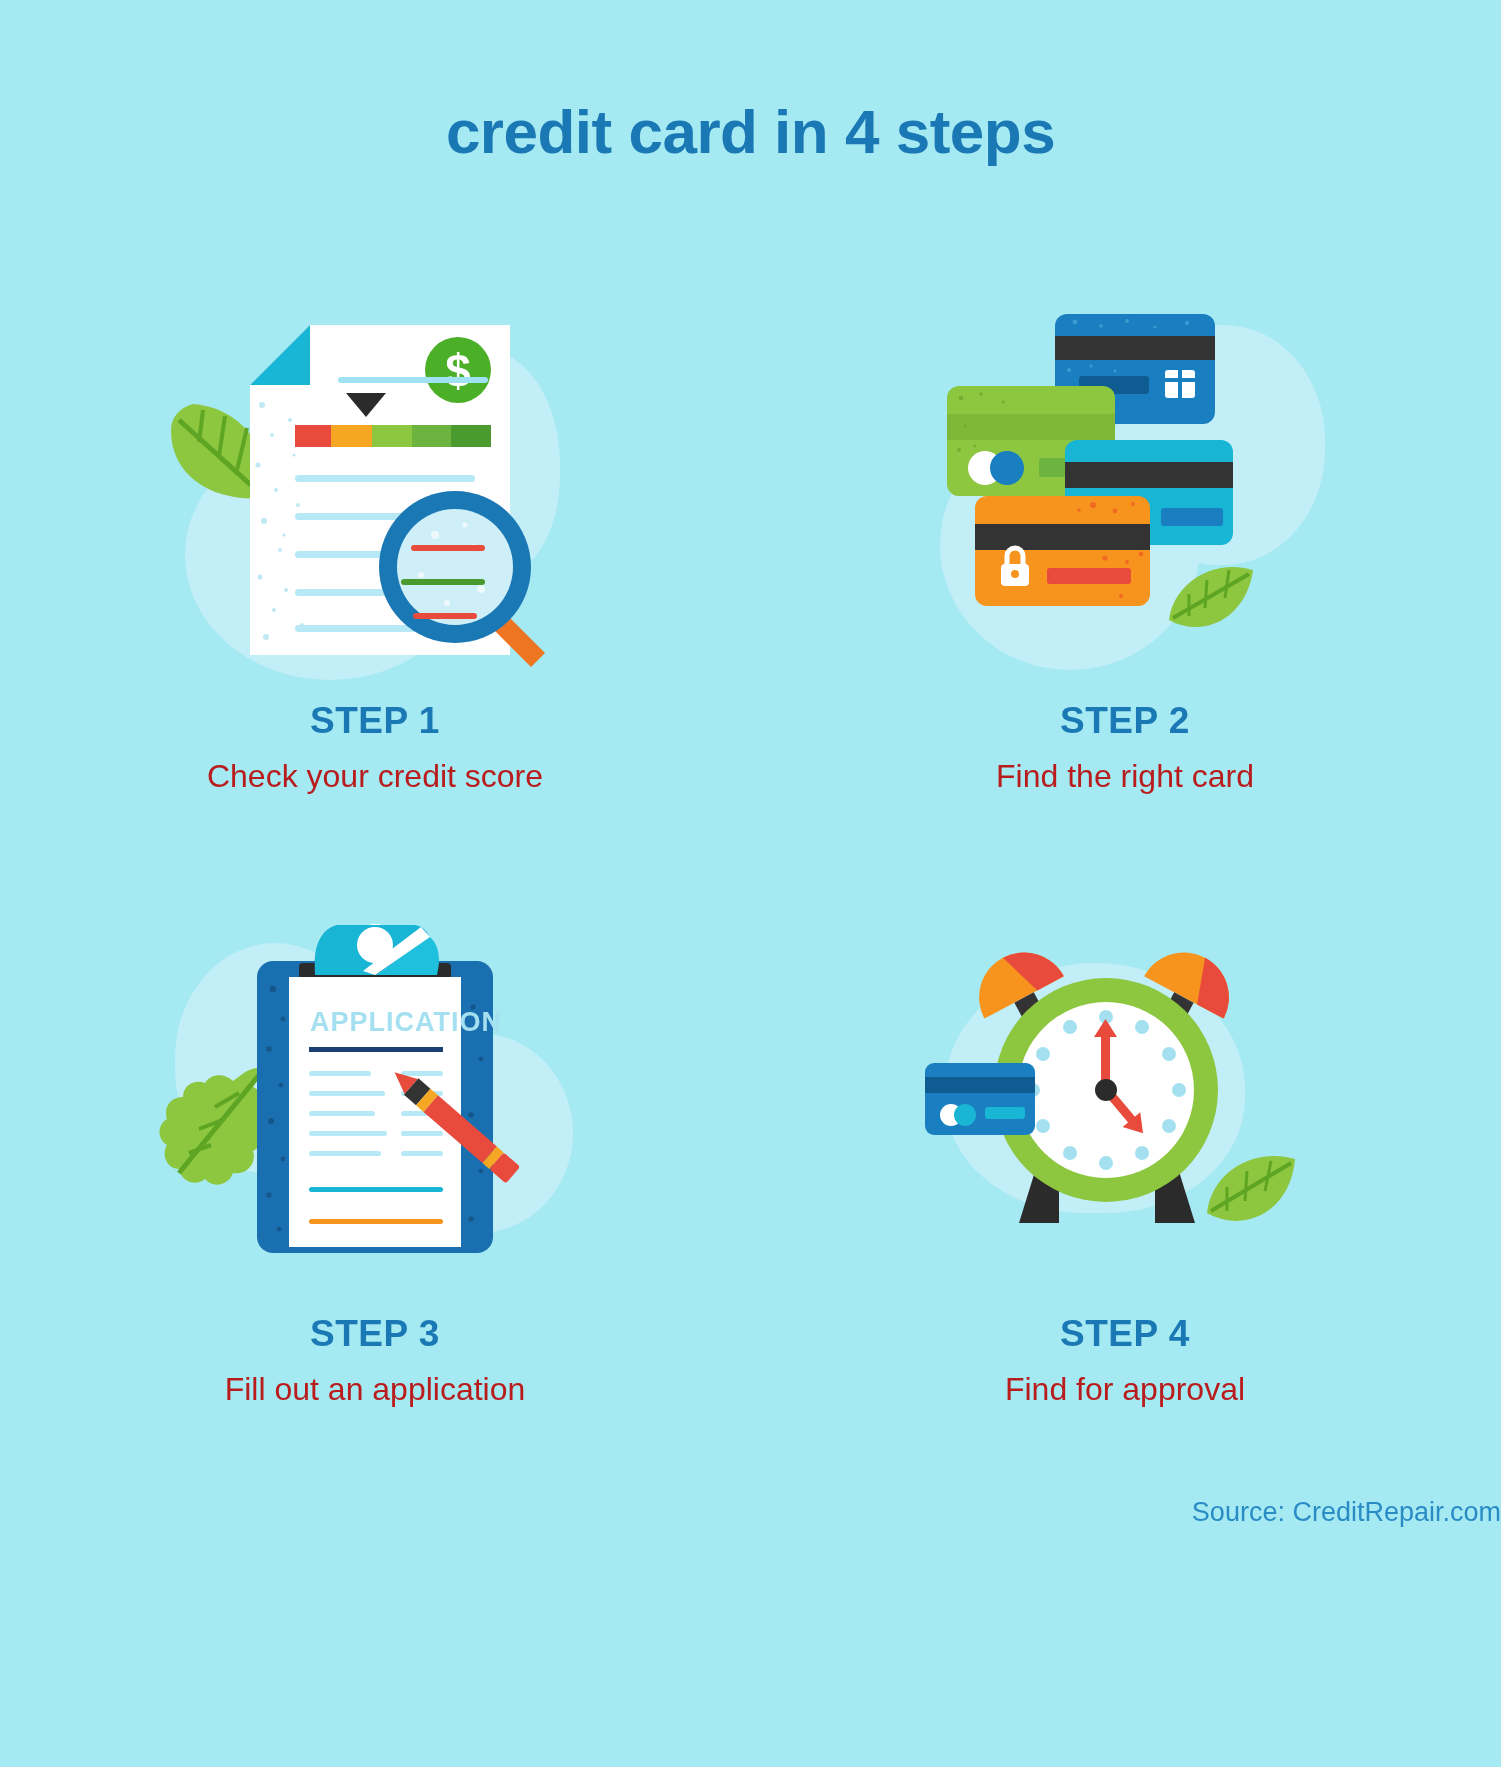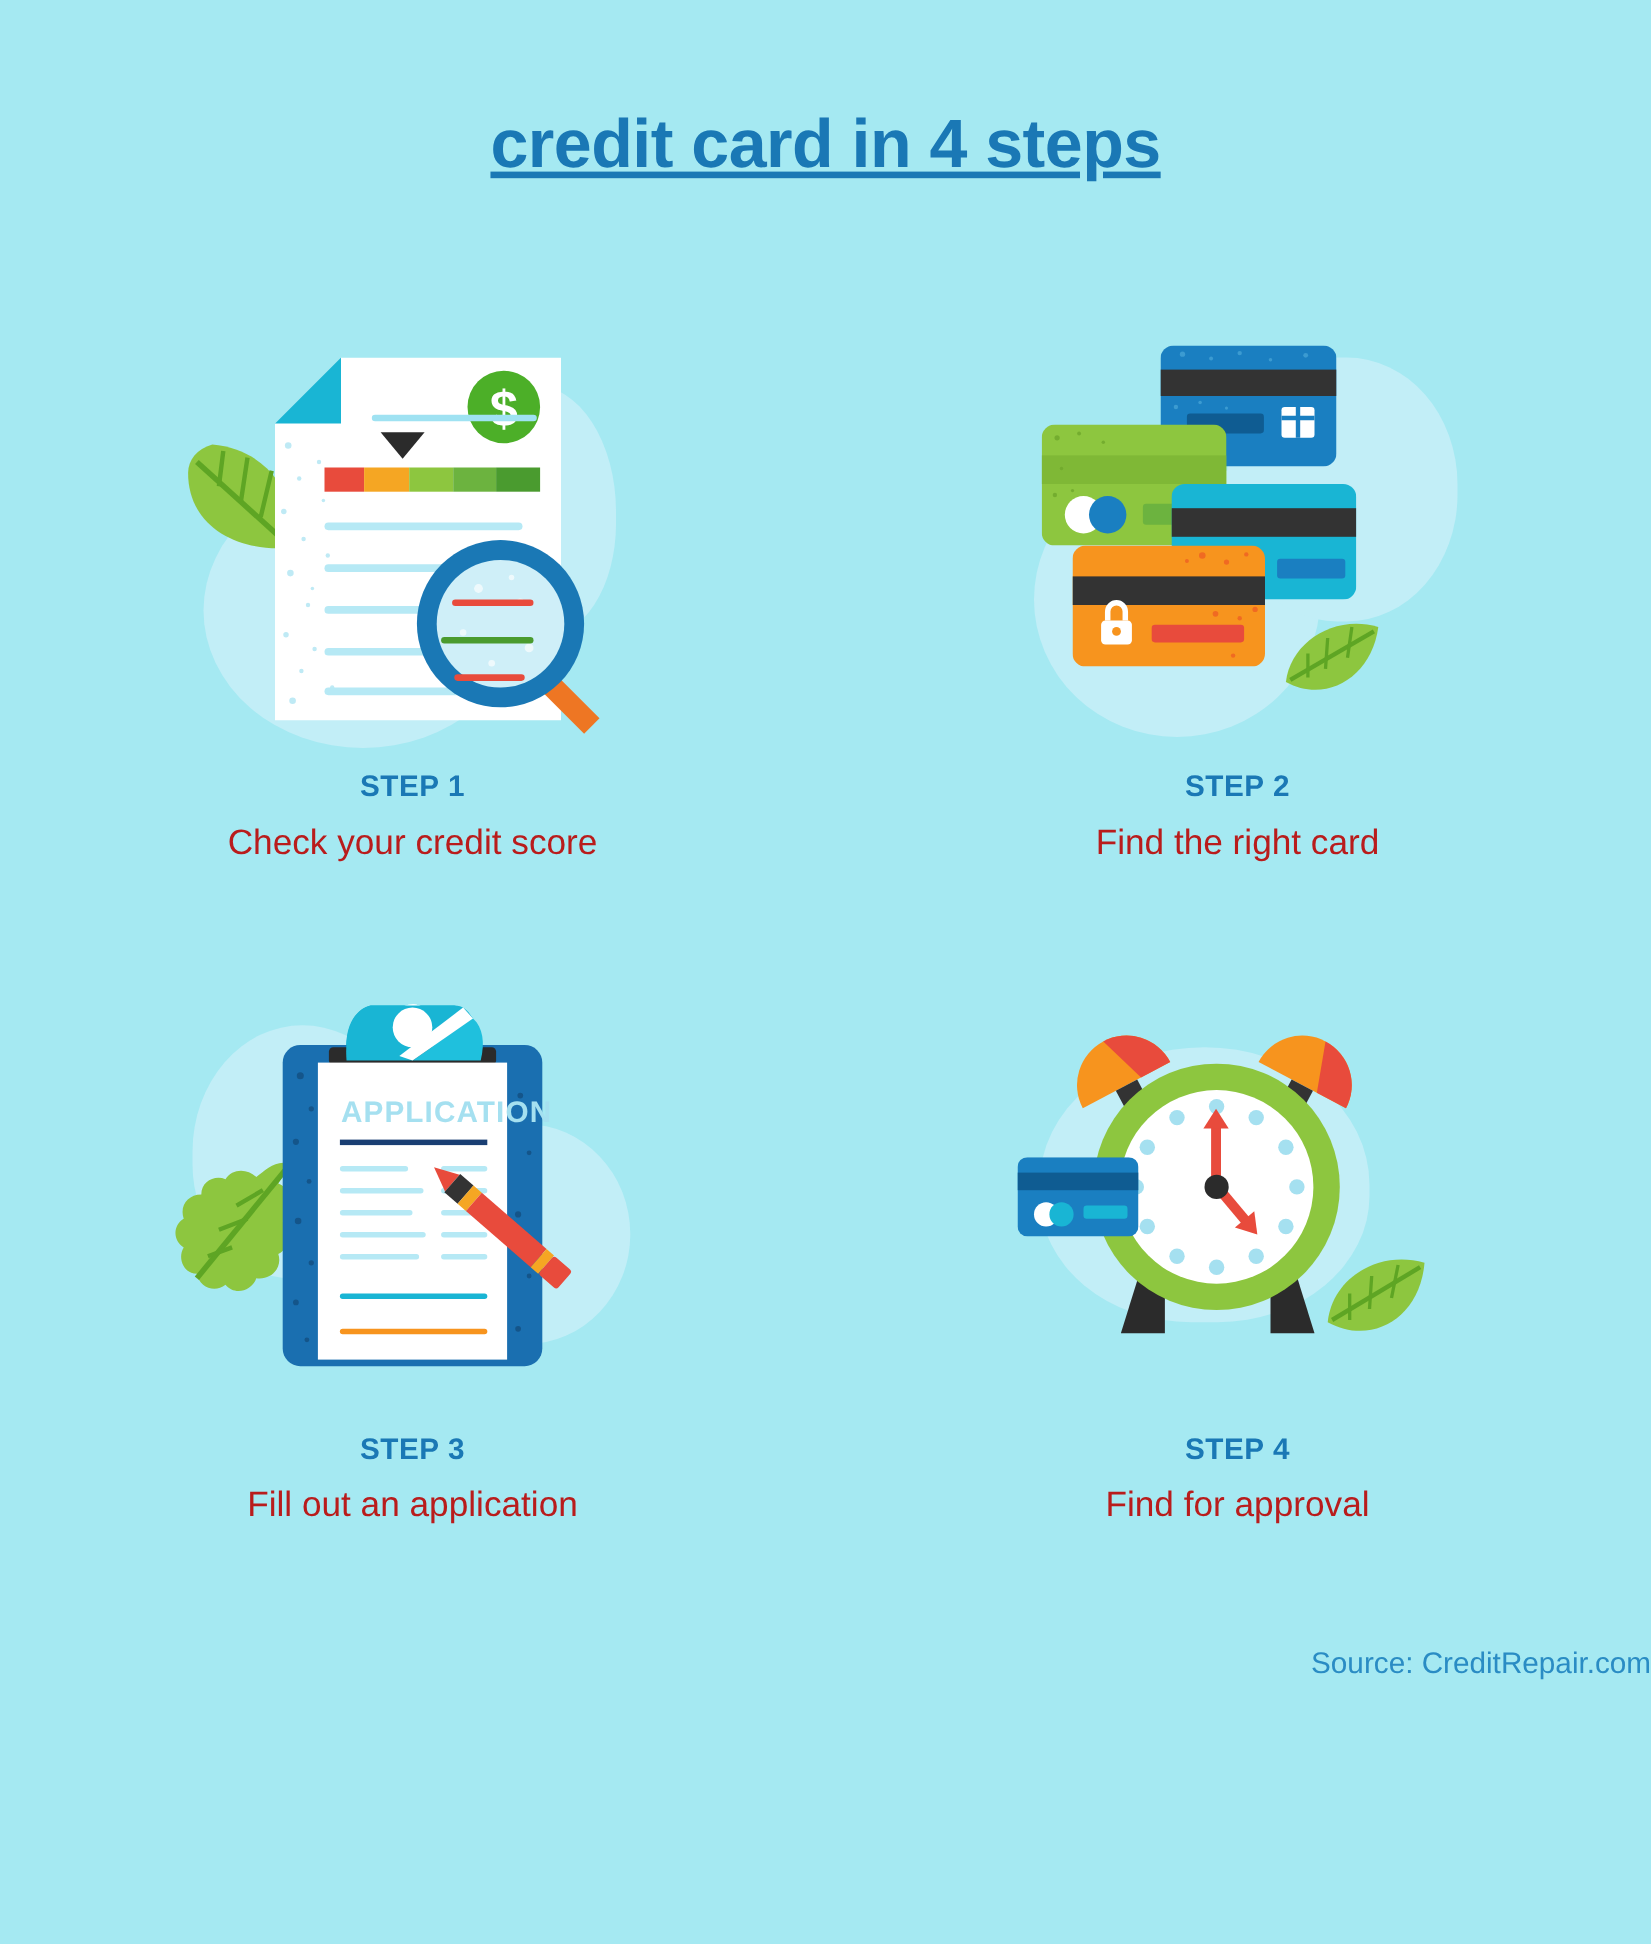--- a/index.html
+++ b/index.html
@@ -16,29 +16,29 @@
   
   .title{
     position:absolute;top:92px;left:0;width:1501px;
     text-align:center;
     color:#1a78b5;
     font-size:62px;
     font-weight:bold;
     line-height:1.28;
     letter-spacing:-0.5px;
   }
-  .title .l2{display:block;text-decoration:underline;}
+  .title .l2{display:block;}
 
   
   .grid{position:absolute;top:300px;left:0;width:1501px;}
   .row{display:flex;width:1501px;}
   .cell{width:750px;display:flex;flex-direction:column;align-items:center;}
   .art{position:relative;width:440px;height:360px;}
   .step-label{
-    color:#1a78b5;font-size:27px;font-weight:bold;letter-spacing:0.5px;
+    color:#1a78b5;font-size:37px;font-weight:bold;letter-spacing:0.5px;
     margin-top:40px;
   }
   .step-desc{
     color:#b91c1c;font-size:32px;font-weight:normal;margin-top:16px;
   }
 
   
   .blob{position:absolute;background:#c2eef7;border-radius:50%;}
 
   

